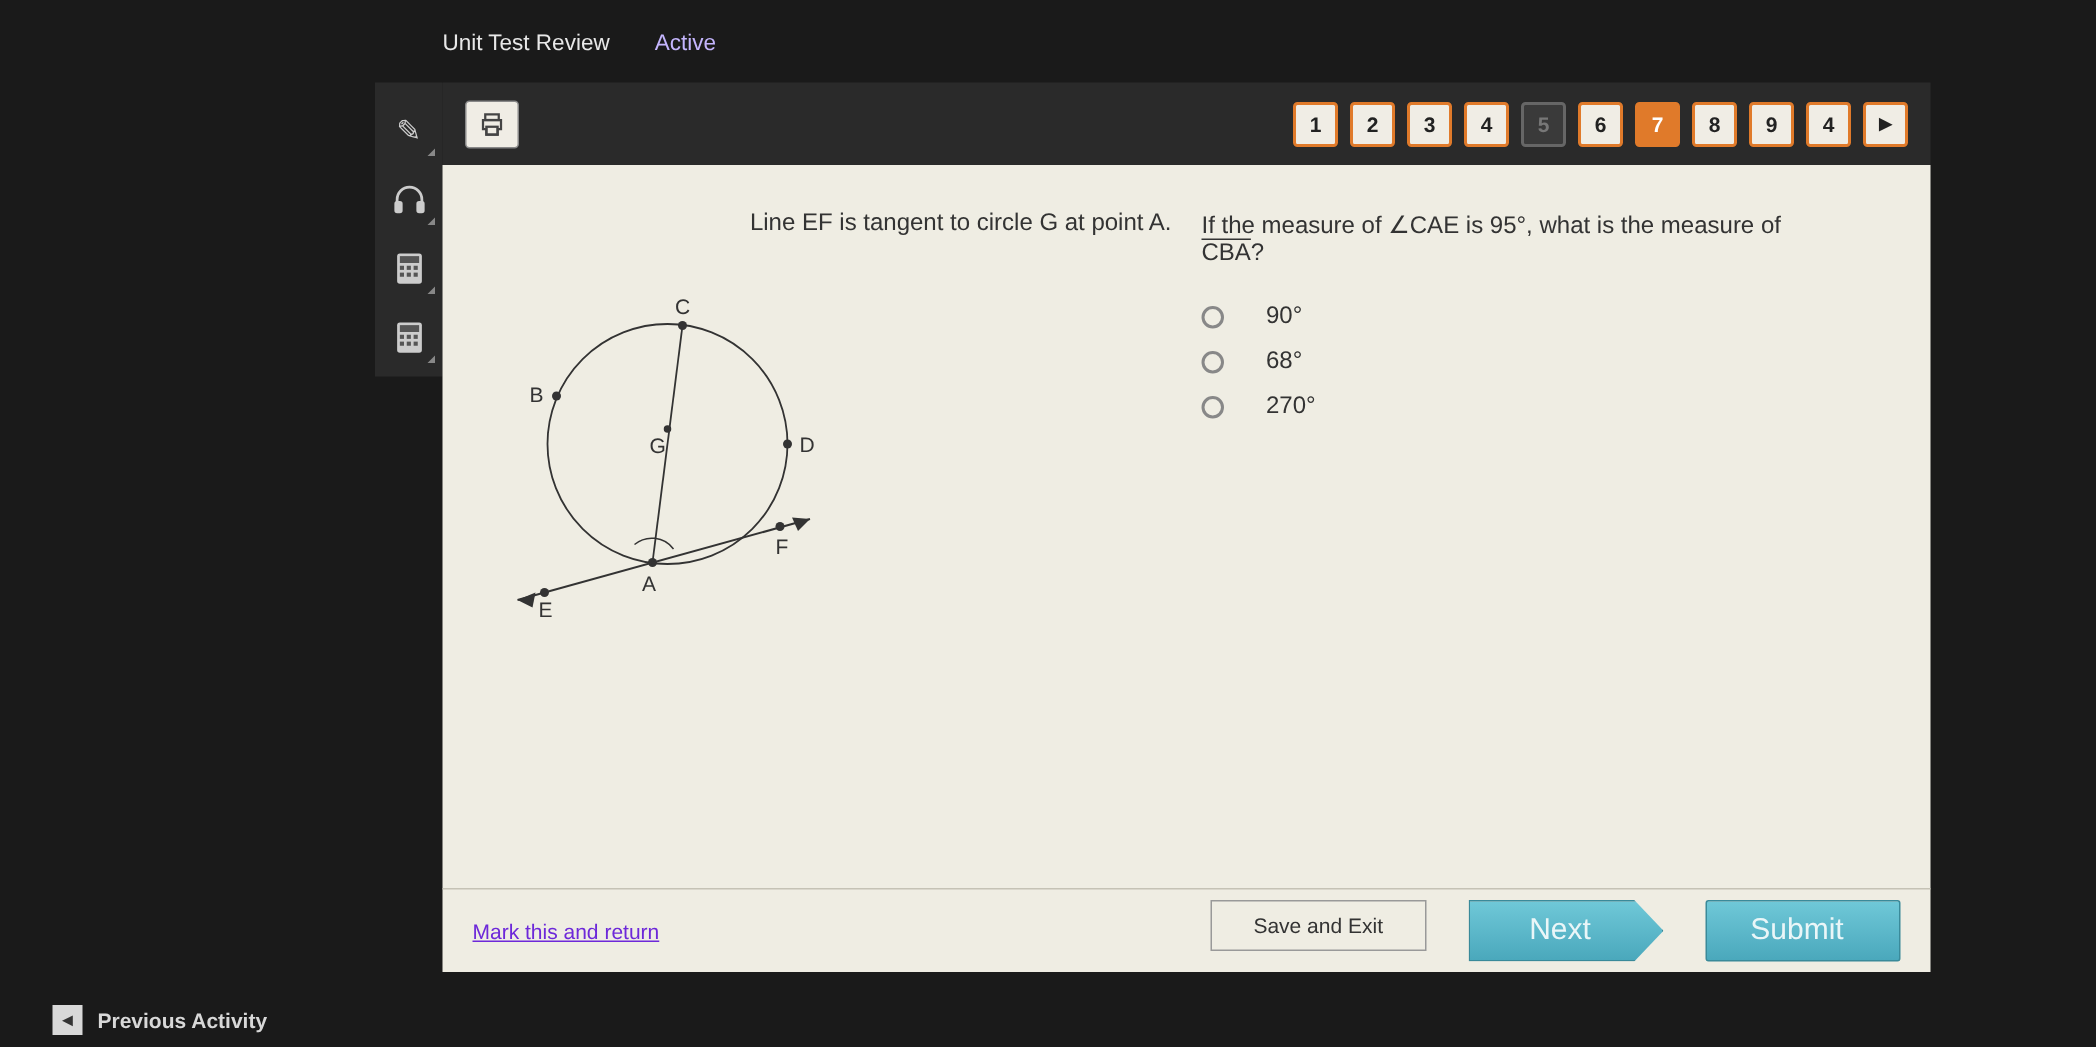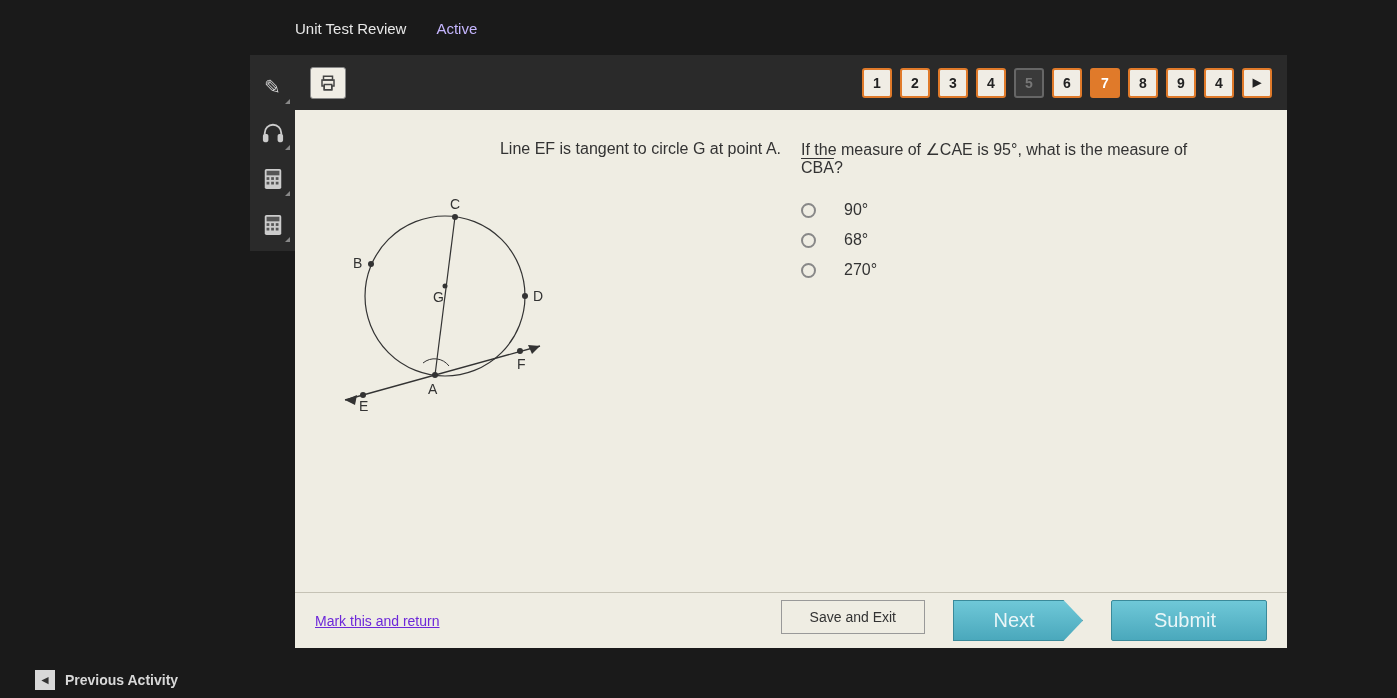--- a/index.html
+++ b/index.html
@@ -164,21 +164,21 @@
     font-size: 20px;
     cursor: pointer;
     position: relative;
     clip-path: polygon(0 0, 85% 0, 100% 50%, 85% 100%, 0 100%);
     width: 130px;
     text-align: center;
   }
   .btn-submit {
     clip-path: none;
     border-radius: 2px;
-    width: 156px;
+    width: 130px;
   }
 
   .prev-activity {
     position: absolute;
     left: 35px;
     bottom: 8px;
     display: flex;
     align-items: center;
     gap: 10px;
     color: #d8d8d8;

